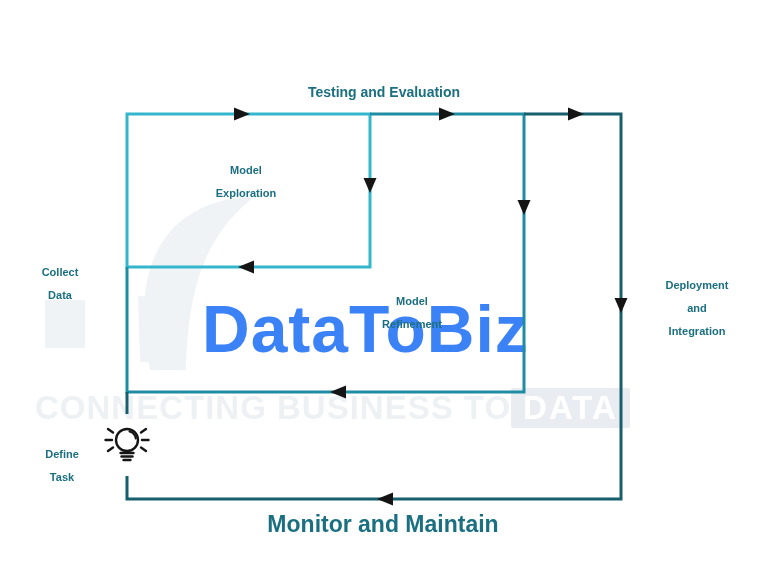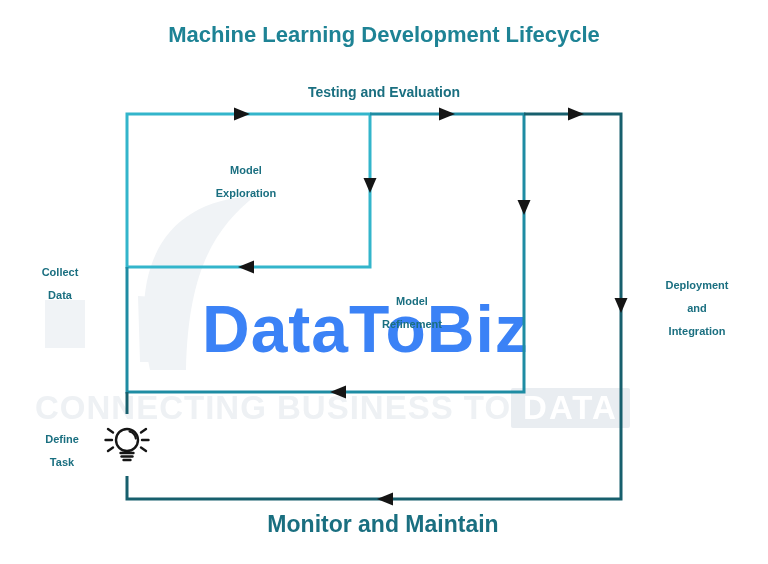--- a/index.html
+++ b/index.html
@@ -34,21 +34,21 @@
   }
   .page-title{
     position:absolute;z-index:3;left:50%;top:22px;transform:translateX(-50%);
     color:#1e8395;font-weight:700;font-size:22px;white-space:nowrap;
   }
   .label-testing{left:384px;top:92px;font-size:14px;}
   .label-exploration{left:246px;top:182px;}
   .label-collect{left:60px;top:284px;}
   .label-refinement{left:412px;top:313px;}
   .label-deployment{left:697px;top:308px;}
-  .label-define{left:62px;top:451px;}
+  .label-define{left:62px;top:466px;}
   .label-monitor{left:383px;top:524px;font-size:23px;}
 </style>
 </head>
 <body>
 
 <div class="canvas">
 
   <div class="wm-layer">
     <svg width="768" height="564">
       <path d="M150 370 C128 265 165 200 255 196 C215 228 188 270 186 370 Z" fill="#f0f3f6"></path>
@@ -89,21 +89,20 @@
       <path d="M123.5 460 H130.5" stroke-width="2.4"></path>
       <path d="M108 429 L113 432.5" stroke-width="2.4"></path>
       <path d="M105.5 440 L112 440" stroke-width="2.4"></path>
       <path d="M108 451 L113 447.5" stroke-width="2.4"></path>
       <path d="M146 429 L141 432.5" stroke-width="2.4"></path>
       <path d="M148.5 440 L142 440" stroke-width="2.4"></path>
       <path d="M146 451 L141 447.5" stroke-width="2.4"></path>
     </g>
   </svg>
 
-  <div class="page-title">Machine Learning Development Lifecycle</div>
 
   <div class="stage-label label-testing">Testing and Evaluation</div>
 
   <div class="stage-label label-exploration">Model
 Exploration</div>
 
   <div class="stage-label label-collect">Collect
 Data</div>
 
   <div class="stage-label label-refinement">Model

